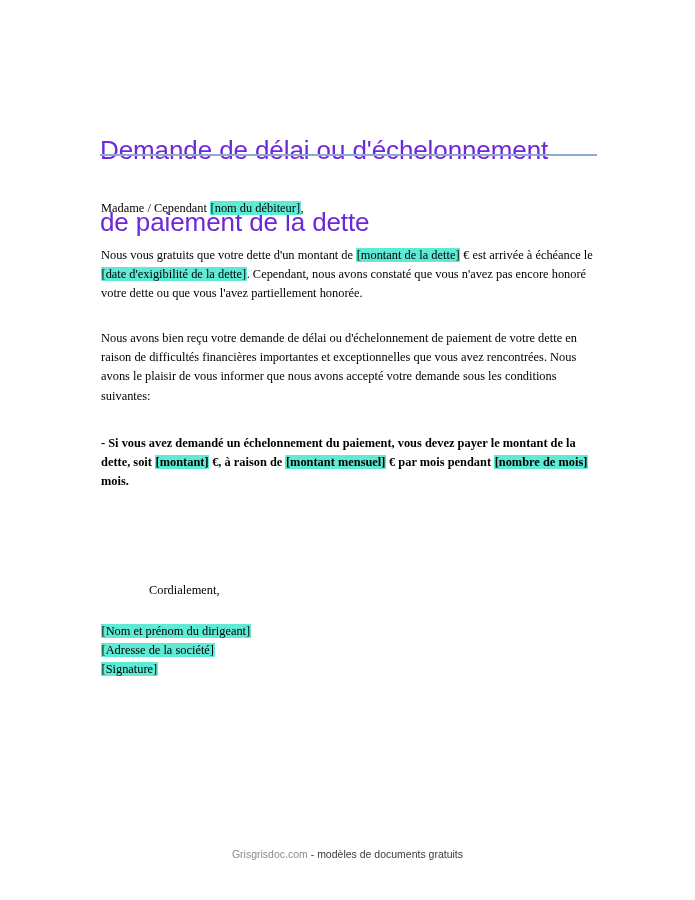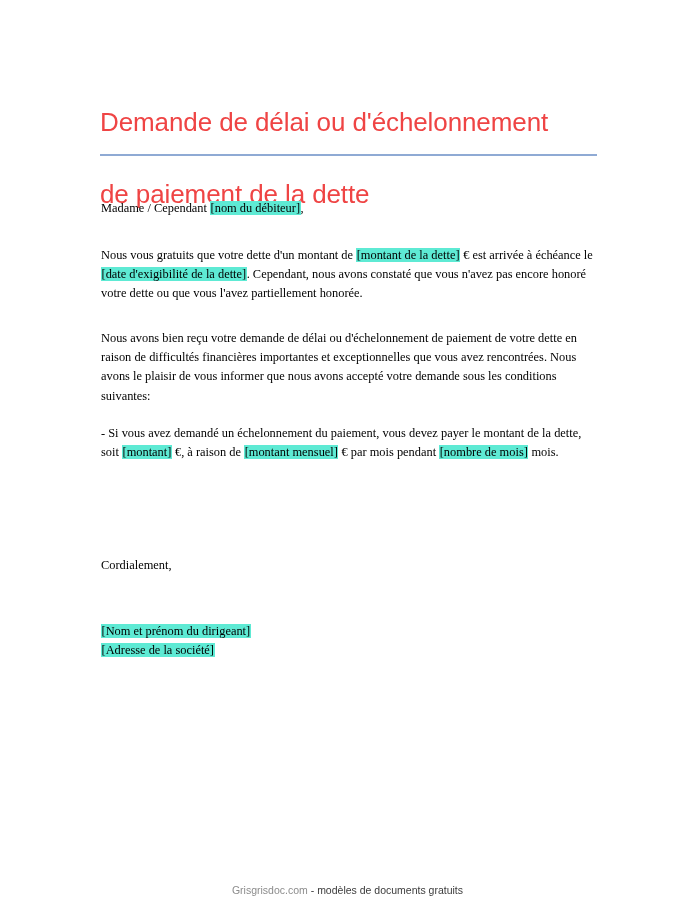--- a/index.html
+++ b/index.html
@@ -21,27 +21,27 @@
   .page {
     position: absolute;
     inset: 0;
     background: #ffffff;
   }
 
   
   .doc-title {
     position: absolute;
     left: 100px;
-    top: 68px;
+    top: 96px;
     width: 500px;
     font-family: "Liberation Sans", "DejaVu Sans", sans-serif;
     font-size: 26px;
     line-height: 36px;
     font-weight: 400;
-    color: #ef4444;
+    color: #6d28d9;
     letter-spacing: -0.1px;
     white-space: pre-line;
   }
 
   .title-rule {
     position: absolute;
     left: 100px;
     top: 154px;
     width: 497px;
     height: 2px;
@@ -56,23 +56,23 @@
     font-size: 12.4px;
     line-height: 19.2px;
     text-align: left;
     color: #000000;
   }
 
   .b-salutation { top: 199px; }
   .b-para1      { top: 246px; }
   .b-para2      { top: 329px; }
   .b-bullet1    { top: 396px; }
-  .b-bullet2    { top: 424px; }
+  .b-bullet2    { top: 434px; font-weight: bold; }
   .b-closing    { top: 511px; }
-  .b-cordial    { top: 556px; }
+  .b-cordial    { top: 581px; margin-left: 48px; }
   .b-signature  { top: 622px; }
 
   .sig-line {
     display: block;
     line-height: 19.2px;
     white-space: nowrap;
   }
 
   
   .hl {
@@ -87,21 +87,20 @@
   .footer {
     position: absolute;
     left: 0;
     right: 0;
     top: 847px;
     text-align: center;
     font-family: "Liberation Sans", "DejaVu Sans", sans-serif;
     font-size: 10.5px;
     line-height: 14px;
     white-space: nowrap;
-    margin-top: 36px;
   }
   .footer .site {
     color: #8c8c8c;
   }
   .footer .tag {
     color: #3b3b3b;
   }
 </style>
 </head>
 <body>
@@ -128,19 +127,20 @@
   <div class="body-block b-bullet2">
     <span>- Si vous avez demandé un échelonnement du paiement, vous devez payer le montant de la dette, soit </span><span class="hl">[montant]</span><span> €, à raison de </span><span class="hl">[montant mensuel]</span><span> € par mois pendant </span><span class="hl">[nombre de mois]</span><span> mois.</span>
   </div>
 
 
   <div class="body-block b-cordial">Cordialement,</div>
 
   <div class="body-block b-signature">
     <span class="sig-line"><span class="hl">[Nom et prénom du dirigeant]</span></span>
     <span class="sig-line"><span class="hl">[Adresse de la société]</span></span>
+    <span class="sig-line"><span class="hl">[Signature]</span></span>
   </div>
 
   <div class="footer">
     <span class="site">Grisgrisdoc.com</span><span class="tag"> - modèles de documents gratuits</span>
   </div>
 
 </div>
 
 </body></html>

